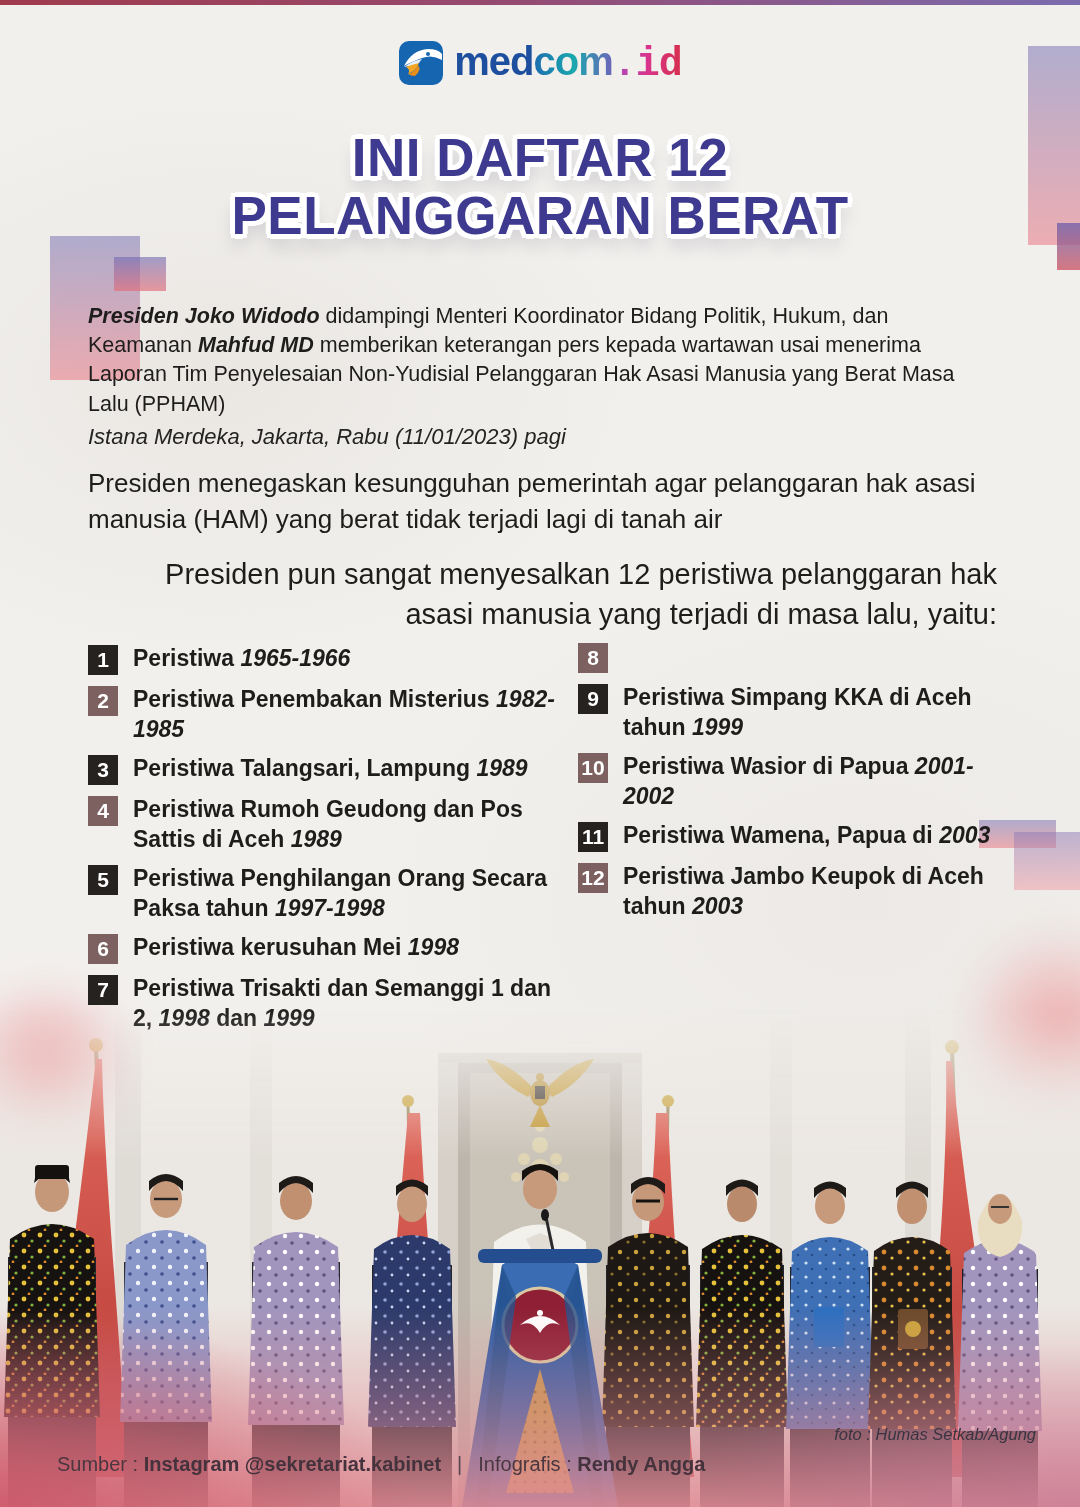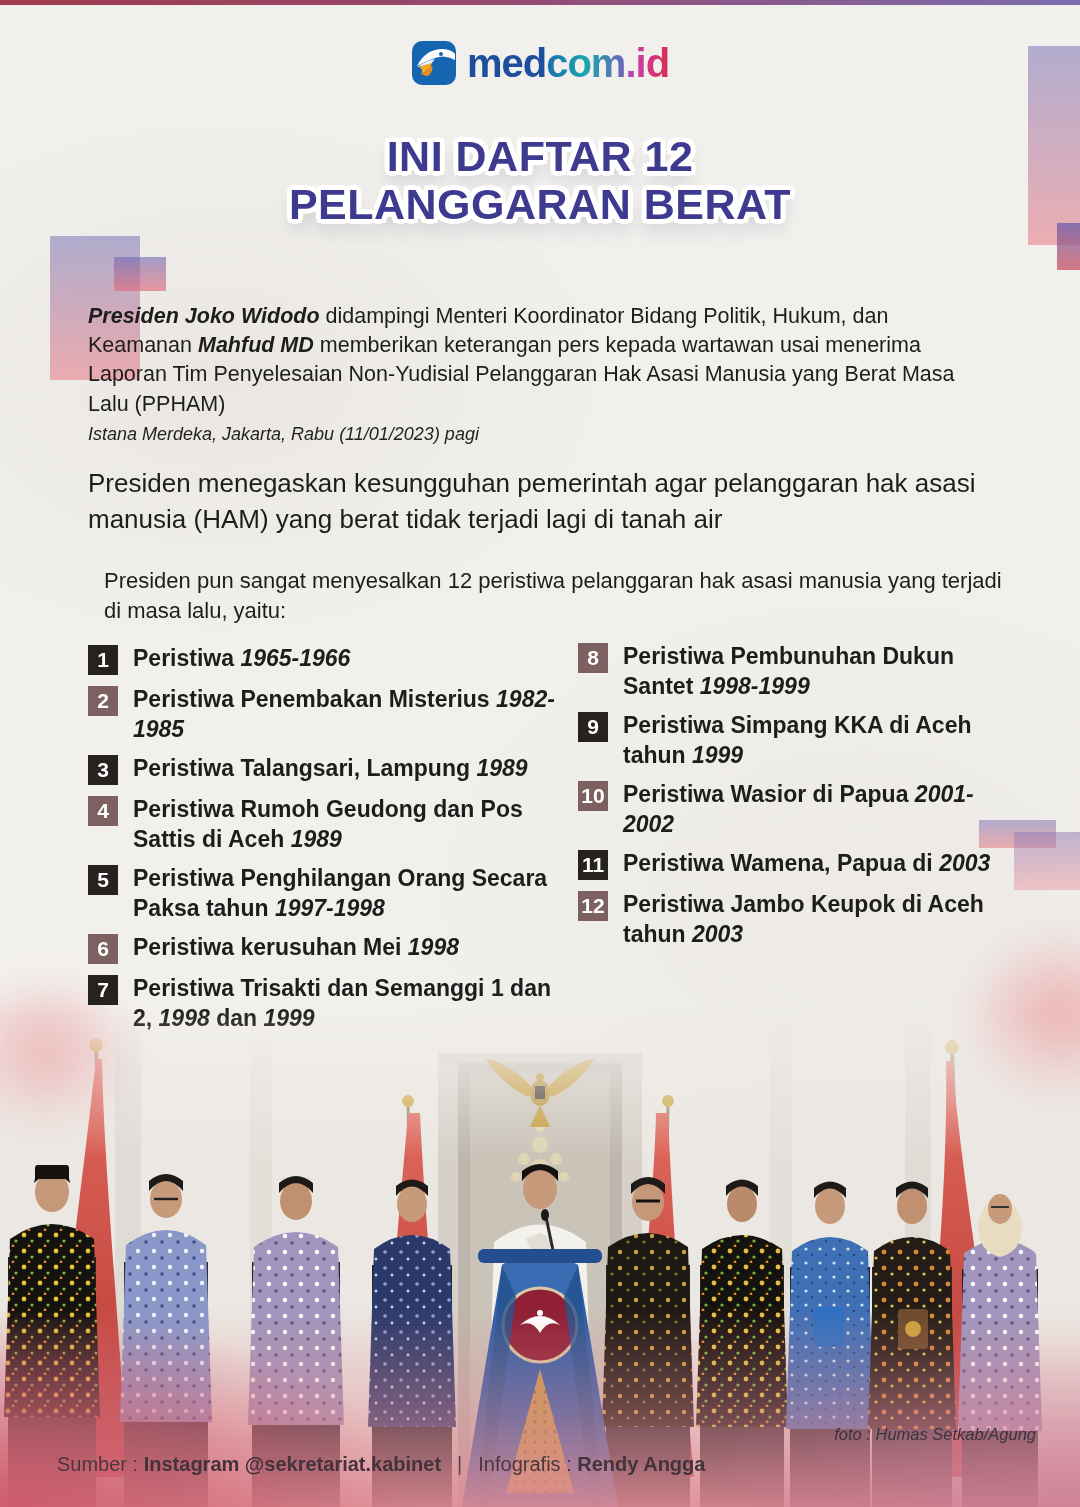--- a/index.html
+++ b/index.html
@@ -30,35 +30,35 @@
   .blob-left{left:-50px;top:975px;width:190px;height:190px;
     background:radial-gradient(circle,rgba(236,146,150,.85),rgba(236,146,150,0) 70%);}
   .blob-right{left:960px;top:920px;width:200px;height:210px;
     background:radial-gradient(circle,rgba(236,150,152,.75),rgba(236,150,152,0) 70%);}
 
   
   .logo{position:absolute;left:0;top:40px;width:1080px;display:flex;justify-content:center;align-items:center;gap:10px;}
   .logo-word{font-size:40px;font-weight:bold;letter-spacing:-1px;line-height:1;}
   .logo-med{color:#1d4f9e;}
   .logo-com{background:linear-gradient(90deg,#1d6cb0,#19a8ad,#6d64b8);-webkit-background-clip:text;background-clip:text;color:transparent;}
-  .logo-id{background:linear-gradient(90deg,#a84fc0,#d8348c,#d62f4e);-webkit-background-clip:text;background-clip:text;color:transparent;}
-
-  
-  .title{position:absolute;left:0;top:104px;width:1080px;text-align:center;
-    font-weight:bold;font-size:43px;line-height:1.11;letter-spacing:.5px;color:#3e3a8f;
+  .logo-id{background:linear-gradient(90deg,#a84fc0,#d8348c,#d62f4e);-webkit-background-clip:text;background-clip:text;color:transparent;font-family:Liberation Mono, monospace;}
+
+  
+  .title{position:absolute;left:0;top:93px;width:1080px;text-align:center;
+    font-weight:bold;font-size:53px;line-height:1.11;letter-spacing:.5px;color:#3e3a8f;
     text-shadow:-4px -4px 0 #fff,4px -4px 0 #fff,-4px 4px 0 #fff,4px 4px 0 #fff,
       -5px 0 0 #fff,5px 0 0 #fff,0 -5px 0 #fff,0 5px 0 #fff,
       0 12px 16px rgba(90,90,120,.28);}
 
   
   .intro{position:absolute;left:88px;top:302px;width:905px;font-size:21.5px;line-height:1.36;margin:0;}
   .intro b i{letter-spacing:0;}
-  .dateline{position:absolute;left:88px;top:424px;width:905px;font-size:18px;font-style:italic;margin:0;color:#242322;}
+  .dateline{position:absolute;left:88px;top:424px;width:905px;font-size:22px;font-style:italic;margin:0;color:#242322;}
   .para1{position:absolute;left:88px;top:466px;width:905px;font-size:26px;line-height:1.38;margin:0;}
-  .para2{position:absolute;left:88px;top:550px;width:905px;font-size:22px;line-height:1.38;margin:16px;}
+  .para2{position:absolute;left:88px;top:550px;width:905px;font-size:29px;line-height:1.38;margin:4px;text-align:right;}
 
   
   .col{position:absolute;}
   .col-left{left:88px;top:643px;width:484px;}
   .col-right{left:578px;top:641px;width:436px;}
   .event-item{display:flex;gap:15px;margin-bottom:9px;}
   .badge{flex:0 0 30px;width:30px;height:30px;margin-top:2px;display:flex;align-items:center;justify-content:center;
     color:#fff;font-size:21px;font-weight:bold;}
   .badge-odd{background:#262220;}
   .badge-even{background:#7d6161;}
@@ -148,21 +148,20 @@
         <p class="event-text"><span>Peristiwa kerusuhan Mei </span><span class="yr">1998</span></p>
       </div>
       <div class="event-item">
         <span class="badge badge-odd">7</span>
         <p class="event-text"><span>Peristiwa Trisakti dan Semanggi 1 dan 2, </span><span class="yr">1998</span><span> dan </span><span class="yr">1999</span></p>
       </div>
     </div>
   <div class="col col-right">
       <div class="event-item">
         <span class="badge badge-even">8</span>
-        <p class="event-text"><span>Peristiwa Pembunuhan Dukun Santet </span><span class="yr">1998-1999</span></p>
       </div>
       <div class="event-item">
         <span class="badge badge-odd">9</span>
         <p class="event-text"><span>Peristiwa Simpang KKA di Aceh tahun </span><span class="yr">1999</span></p>
       </div>
       <div class="event-item">
         <span class="badge badge-even">10</span>
         <p class="event-text"><span>Peristiwa Wasior di Papua </span><span class="yr">2001-2002</span></p>
       </div>
       <div class="event-item">

